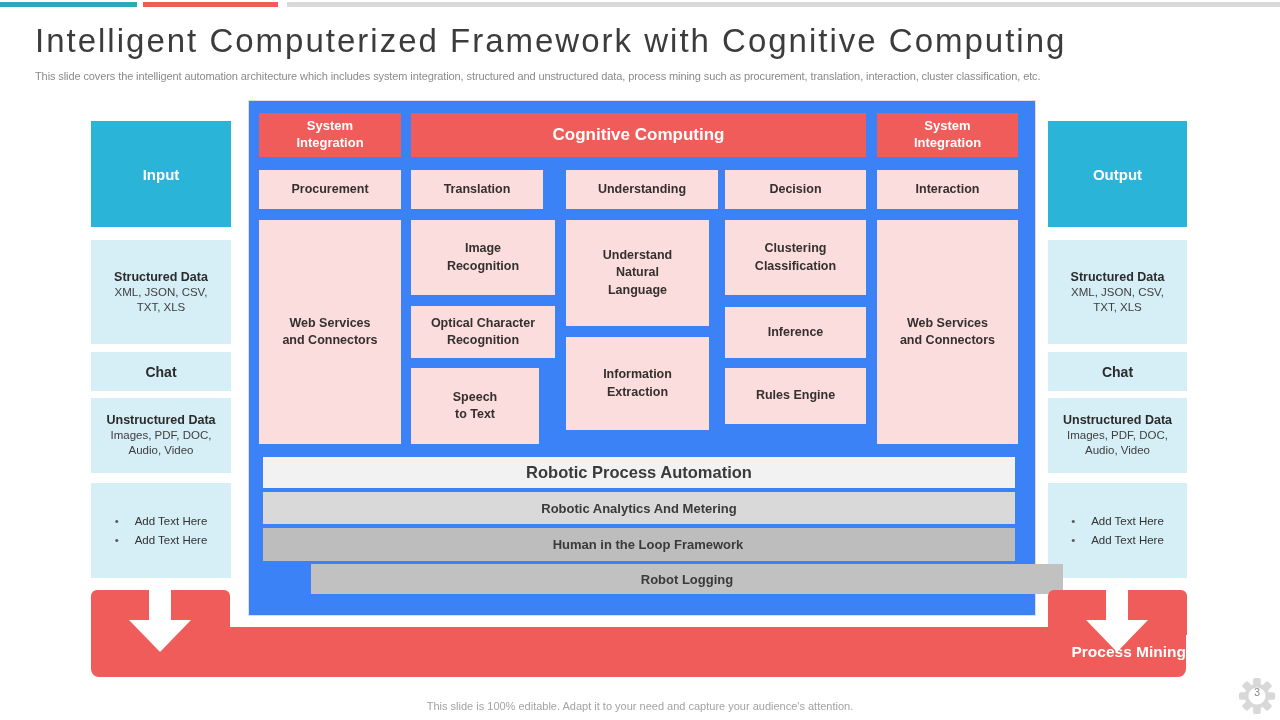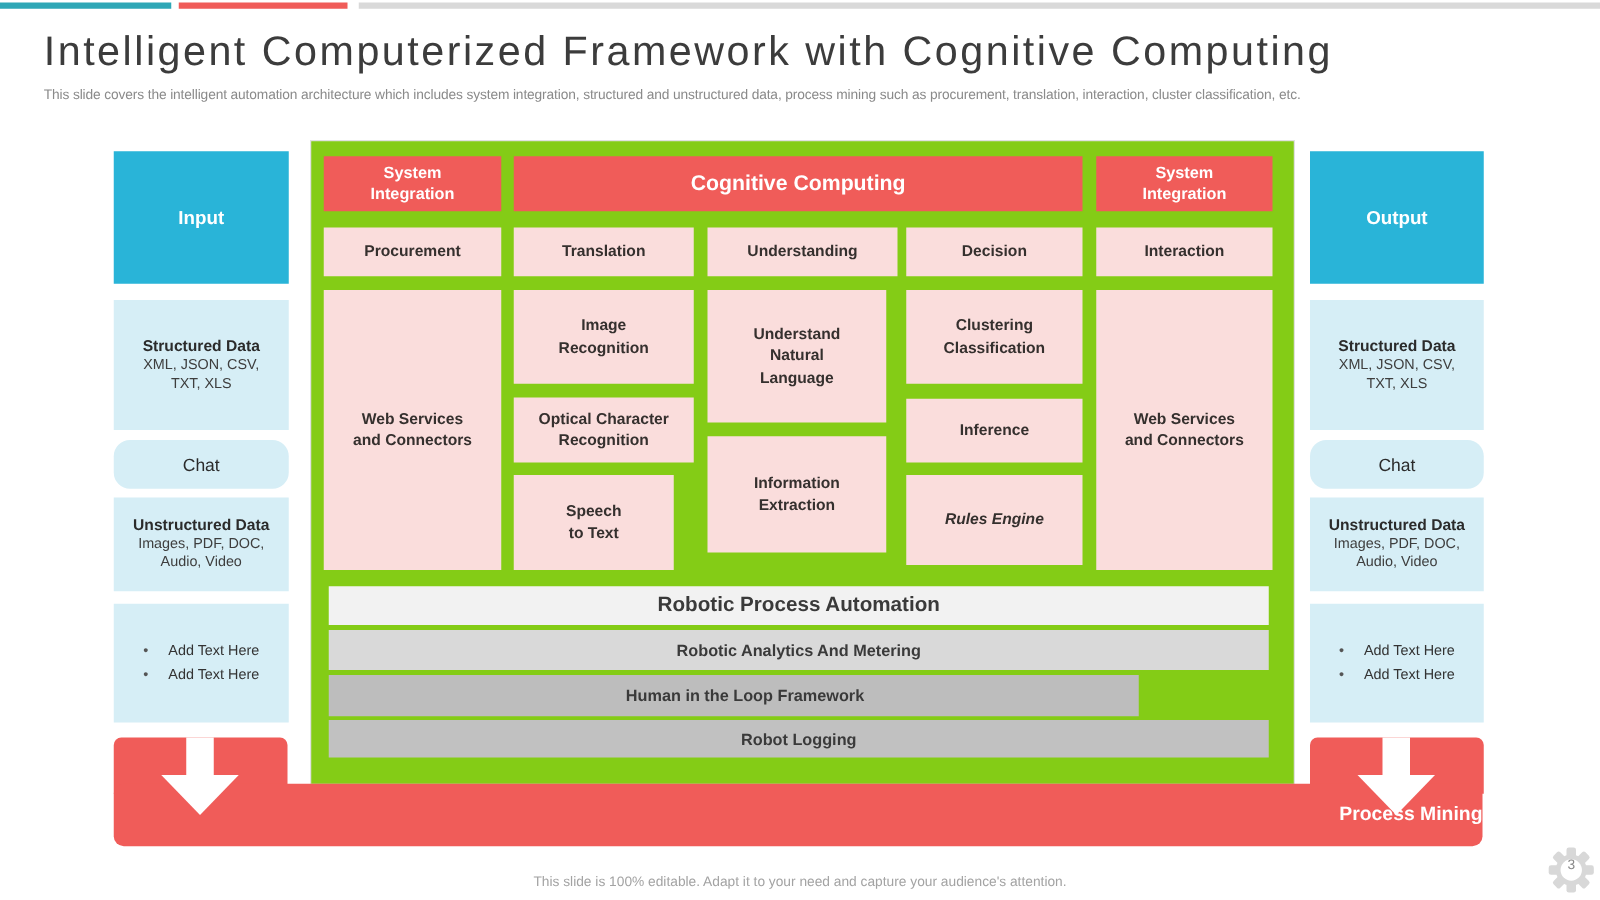--- a/index.html
+++ b/index.html
@@ -19,41 +19,41 @@
   }
 
   .box {
     position:absolute; box-sizing:border-box; display:flex;
     align-items:center; justify-content:center; text-align:center;
   }
   .cyan  { background:#29b4d8; color:#ffffff; font-weight:bold; font-size:15px; }
   .lblue { background:#d6eef6; color:#2f2f2f; flex-direction:column; }
   .lblue .b-title { font-weight:bold; font-size:12.5px; color:#2b2b2b; }
   .lblue .b-sub   { font-size:11.5px; color:#3e3e3e; white-space:pre-line; line-height:1.3; margin-top:1px; }
-  .chatbox { font-weight:normal; font-size:14px; color:#2b2b2b;border-radius:13px; }
+  .chatbox { font-weight:bold; font-size:14px; color:#2b2b2b; }
 
   .panel {
-    position:absolute; left:248px; top:112px; width:786px; height:514px;
-    background:#84cc16; border:1px solid #e0e0e0;
+    position:absolute; left:248px; top:100px; width:786px; height:514px;
+    background:#3b82f6; border:1px solid #e0e0e0;
   }
   .red-h {
     background:#f05c59; color:#ffffff; font-weight:bold;
     white-space:pre-line; line-height:1.3; font-size:13px;
   }
   .red-h.big { font-size:17px; }
   .pink {
     background:#fadddc; color:#35302e; font-weight:bold; font-size:12.5px;
     white-space:pre-line; line-height:1.4;
   }
 
   .graybar { font-weight:bold; color:#3a3a3a; font-size:13px; }
   .bar1 { background:#f2f2f2; font-size:16.5px; }
   .bar2 { background:#d9d9d9; }
   .bar3 { background:#bdbdbd; }
-  .bar4 { background:#c1c1c1; }
+  .bar4 { background:#c1c1c1;margin-left:48px; }
 
   .riser {
     position:absolute; top:590px; width:139px; height:45px;
     background:#f05c59; border-radius:6px 6px 0 0;
   }
   .pm-bar {
     position:absolute; left:91px; top:627px; width:1095px; height:50px;
     background:#f05c59; border-radius:8px; display:flex;
     align-items:center; justify-content:flex-end;
     color:#ffffff; font-weight:bold; font-size:15.5px;
@@ -133,21 +133,21 @@
 
   <div class="panel">
 
     <div class="box red-h" style="left:10px; top:12px; width:142px; height:44px;">System
 Integration</div>
     <div class="box red-h big" style="left:162px; top:12px; width:455px; height:44px;">Cognitive Computing</div>
     <div class="box red-h" style="left:628px; top:12px; width:141px; height:44px;">System
 Integration</div>
 
     <div class="box pink" style="left:10px; top:69px; width:142px; height:39px;">Procurement</div>
-    <div class="box pink" style="left:162px; top:69px; width:144px; height:39px;">Translation</div>
+    <div class="box pink" style="left:162px; top:69px; width:132px; height:39px;">Translation</div>
     <div class="box pink" style="left:317px; top:69px; width:152px; height:39px;">Understanding</div>
     <div class="box pink" style="left:476px; top:69px; width:141px; height:39px;">Decision</div>
     <div class="box pink" style="left:628px; top:69px; width:141px; height:39px;">Interaction</div>
 
     <div class="box pink" style="left:10px; top:119px; width:142px; height:224px;">Web Services
 and Connectors</div>
 
     <div class="box pink" style="left:162px; top:119px; width:144px; height:75px;">Image
 Recognition</div>
     <div class="box pink" style="left:162px; top:205px; width:144px; height:52px;">Optical Character
@@ -157,28 +157,28 @@
 
     <div class="box pink" style="left:317px; top:119px; width:143px; height:106px;">Understand
 Natural
 Language</div>
     <div class="box pink" style="left:317px; top:236px; width:143px; height:93px;">Information
 Extraction</div>
 
     <div class="box pink" style="left:476px; top:119px; width:141px; height:75px;">Clustering
 Classification</div>
     <div class="box pink" style="left:476px; top:206px; width:141px; height:51px;">Inference</div>
-    <div class="box pink" style="left:476px; top:267px; width:141px; height:72px;font-style:italic;">Rules Engine</div>
+    <div class="box pink" style="left:476px; top:267px; width:141px; height:56px;">Rules Engine</div>
 
     <div class="box pink" style="left:628px; top:119px; width:141px; height:224px;">Web Services
 and Connectors</div>
 
     <div class="box graybar bar1" style="left:14px; top:356px; width:752px; height:31px;">Robotic Process Automation</div>
     <div class="box graybar bar2" style="left:14px; top:391px; width:752px; height:32px;">Robotic Analytics And Metering</div>
-    <div class="box graybar bar3" style="left:14px; top:427px; width:648px; height:33px;padding-left:18px;">Human in the Loop Framework</div>
+    <div class="box graybar bar3" style="left:14px; top:427px; width:752px; height:33px;padding-left:18px;">Human in the Loop Framework</div>
     <div class="box graybar bar4" style="left:14px; top:463px; width:752px; height:30px;">Robot Logging</div>
   </div>
 
   <div class="riser" style="left:91px;"></div>
   <div class="riser" style="left:1048px;"></div>
   <div class="pm-bar">
     <span>Process Mining</span>
   </div>
   <div class="arrow-shaft" style="left:149px;"></div>
   <div class="arrow-head" style="left:129px;"></div>

